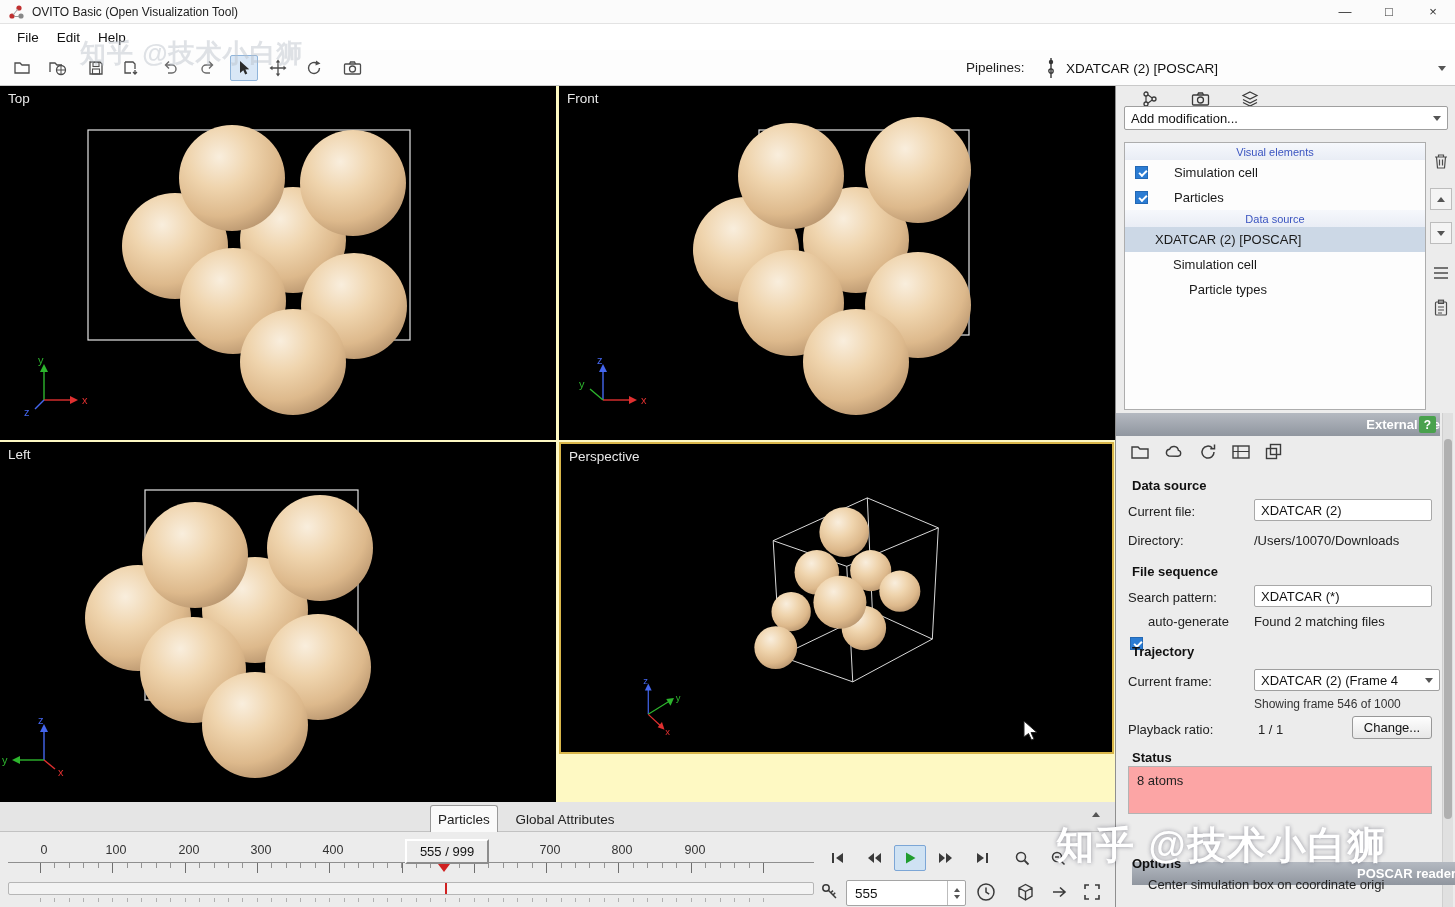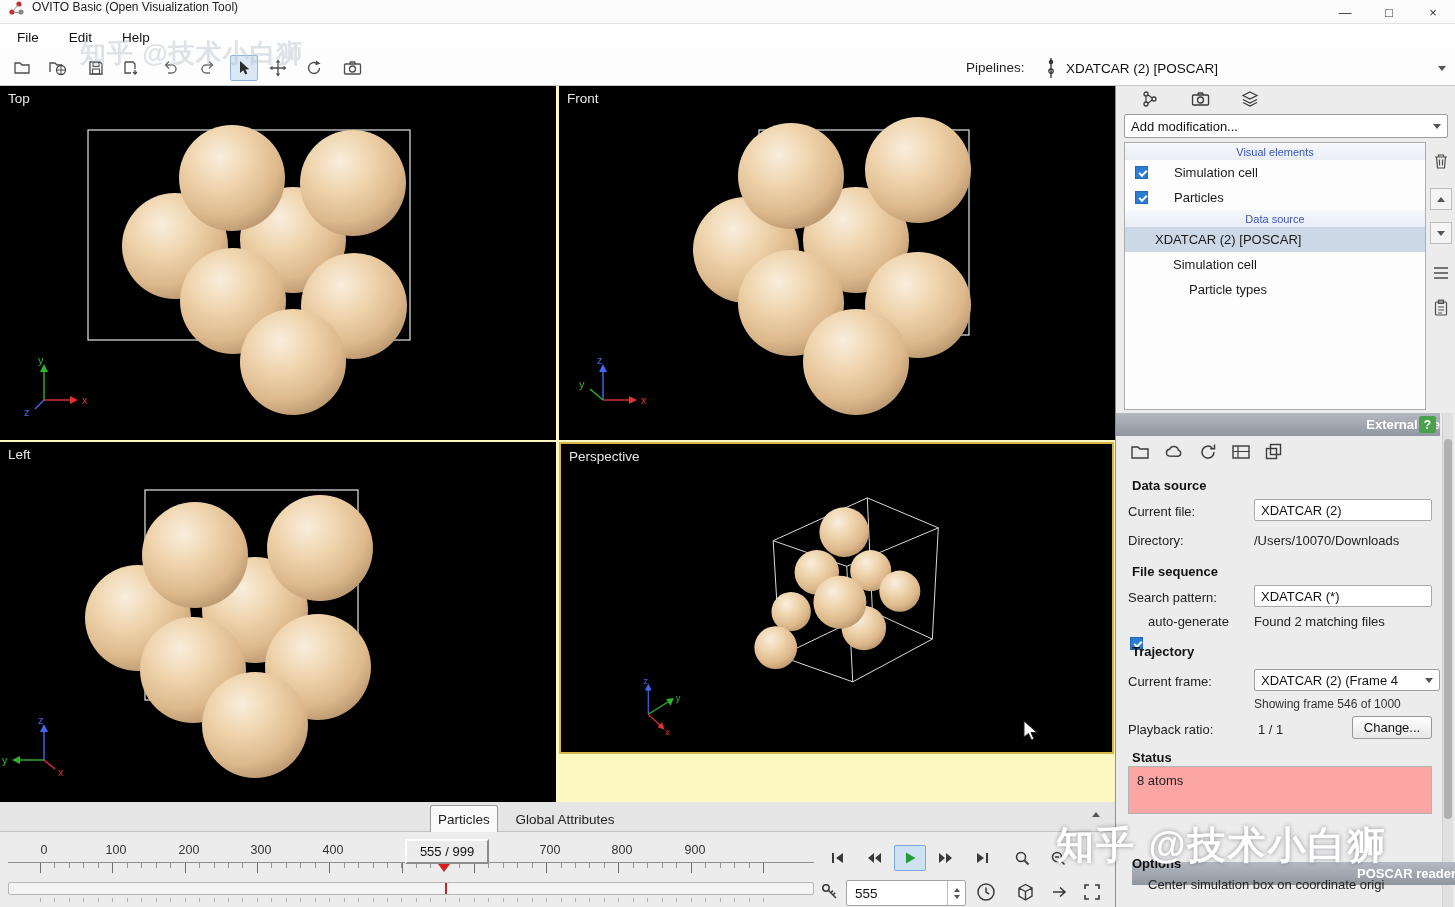--- a/index.html
+++ b/index.html
@@ -1,23 +1,23 @@
 <!DOCTYPE html>
 <html><head>
 <meta charset="utf-8">
 <style>
   *{margin:0;padding:0;box-sizing:border-box}
   html,body{width:1455px;height:907px;overflow:hidden}
   body{font-family:"Liberation Sans",sans-serif;font-size:13px;color:#1a1a1a;background:#fff;position:relative}
   .abs{position:absolute}
   
-  .titlebar{left:0;top:0;width:1455px;height:24px;background:#fbfbfb;border-bottom:1px solid #e3e3e3;display:flex;}
+  .titlebar{left:0;top:0;width:1455px;height:24px;background:#fbfbfb;border-bottom:1px solid #e3e3e3;display:flex;align-items:center}
   .title-text{font-size:12px;margin-left:8px;color:#222}
   .win-btn{width:44px;height:24px;display:flex;align-items:center;justify-content:center;font-size:13px;color:#333}
-  .menubar{left:0;top:24px;width:1455px;height:26px;background:#fff;display:flex;align-items:center;gap:12px;padding-left:8px}
+  .menubar{left:0;top:24px;width:1455px;height:26px;background:#fff;display:flex;align-items:center;gap:0;padding-left:8px}
   .menu-item{padding:3px 9px;font-size:13.5px;color:#111}
   .toolbar{left:0;top:50px;width:1455px;height:36px;background:#fdfdfd;border-bottom:1px solid #c9c9c9}
   .tbtn{position:absolute;top:5px;width:28px;height:26px;display:flex;align-items:center;justify-content:center;border-radius:2px}
   .tbtn.active{background:#d9e7f6;border:1px solid #8fb4da}
   .search-input{position:absolute;left:378px;top:6px;width:264px;height:24px;border:1px solid #b7b7b7;border-radius:2px;padding:0 8px;font-size:13px;color:#444;background:#fff;font-family:"Liberation Sans",sans-serif}
   .pipelines-label{position:absolute;left:966px;top:10px;font-size:13.5px;color:#222}
   .pipeline-select{position:absolute;left:1044px;top:4px;width:410px;height:28px;display:flex;align-items:center}
   .pipeline-name{font-size:13.5px;color:#111;margin-left:8px}
   .tri-down{width:0;height:0;border-left:4px solid transparent;border-right:4px solid transparent;border-top:5px solid #555}
   .tri-up{width:0;height:0;border-left:4px solid transparent;border-right:4px solid transparent;border-bottom:5px solid #555}
@@ -312,21 +312,21 @@
         <circle cx="9.5" cy="10" r="3" fill="none" stroke="#3a3a3a" stroke-width="1.3"></circle>
         <path d="M6.5 5 L7.5 3 h4 l1 2" fill="none" stroke="#3a3a3a" stroke-width="1.3"></path>
       </svg>
   </div>
   <div class="p-abs" style="left:114px;top:1px;width:40px;height:24px;display:flex;align-items:center;justify-content:center">
     <svg width="18" height="18">
         <path d="M9 2 L16 5.5 L9 9 L2 5.5 Z M2 9.5 L9 13 L16 9.5 M2 12.5 L9 16 L16 12.5" fill="none" stroke="#3a3a3a" stroke-width="1.2"></path>
       </svg>
   </div>
 
-  <div class="p-abs combo" style="left:8px;top:28px;width:324px;height:24px">
+  <div class="p-abs combo" style="left:8px;top:20px;width:324px;height:24px">
     <span>Add modification...</span>
     <div class="tri-down"></div>
   </div>
 
   <div class="p-abs plist" style="left:8px;top:56px;width:302px;height:268px">
     <div class="sec-band">Visual elements</div>
     <div class="prow">
       <div class="cbox checked" style="margin-left:10px"></div>
       <span style="margin-left:26px">Simulation cell</span>
     </div>

